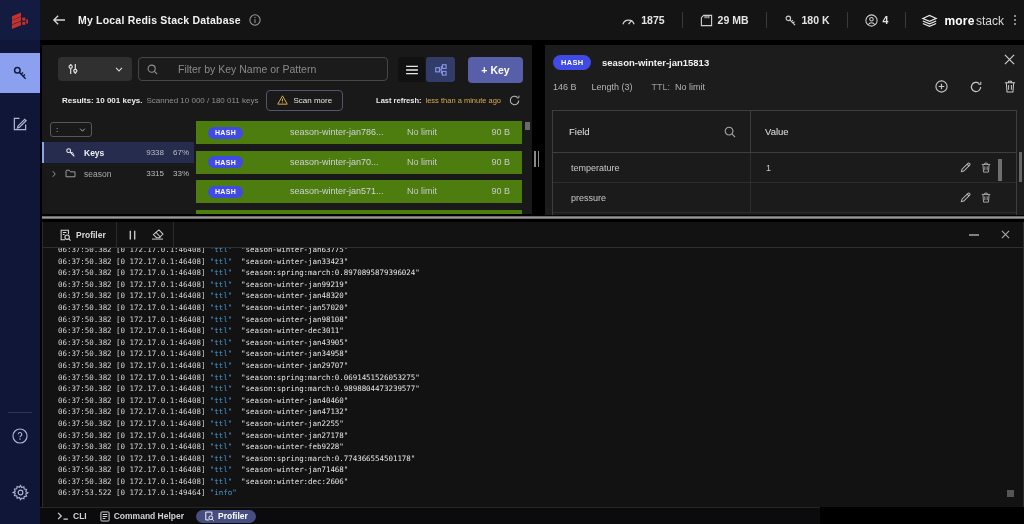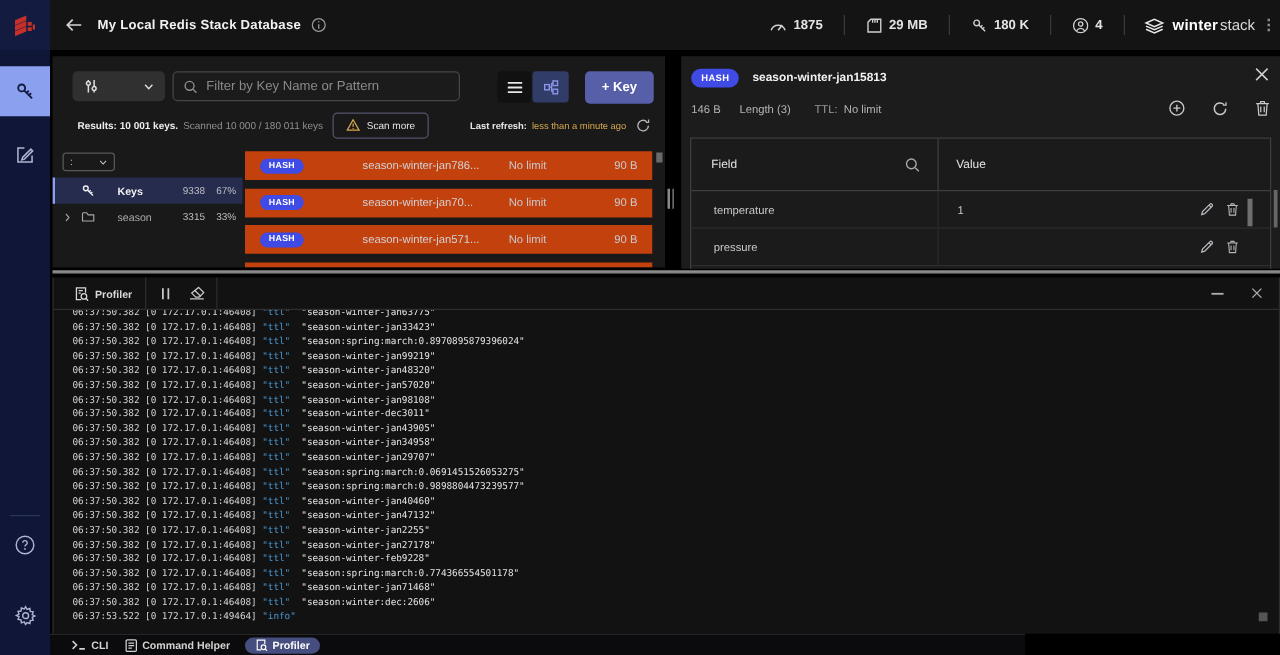--- a/index.html
+++ b/index.html
@@ -26,46 +26,46 @@
 
 .sidebar { position:absolute; left:0; top:40px; width:40px; height:484px; background:#0f1637; display:flex; flex-direction:column; align-items:center; z-index:4; }
 .nav-item { width:40px; height:38px; display:flex; align-items:center; justify-content:center; color:#aeb6d2; }
 .nav-item.active { background:#8ba0ef; color:#131b40; height:40px; }
 .side-spacer { flex:1; }
 .side-div { width:24px; height:1px; background:#2b3458; margin-bottom:4px; }
 
 
 .browser { position:absolute; left:42px; top:45px; width:490px; height:169px; background:#191919; overflow:hidden; }
 .filter-dd { position:absolute; left:16px; top:12px; width:74px; height:24px; background:#303030; border-radius:4px; display:flex; align-items:center; justify-content:space-between; padding:0 9px; color:#e0e0e0; }
-.search-box { position:absolute; left:96px; top:12px; width:230px; height:24px; border:1px solid #464646; border-radius:4px; display:flex; align-items:center; padding:0 8px; gap:7px; color:#8a8a8a; font-size:10.5px; background:#1b1b1b; }
+.search-box { position:absolute; left:96px; top:12px; width:250px; height:24px; border:1px solid #464646; border-radius:4px; display:flex; align-items:center; padding:0 8px; gap:20px; color:#8a8a8a; font-size:10.5px; background:#1b1b1b; }
 .vb { position:absolute; top:12px; width:27px; height:25px; display:flex; align-items:center; justify-content:center; color:#e8e8e8; border-radius:3px; }
 .vb-list { left:356px; background:#111; }
 .vb-tree { left:384px; width:29px; background:#313c68; color:#8a97e8; }
 .addkey { position:absolute; left:426px; top:12px; width:55px; height:26px; background:#575fa8; border:none; border-radius:4px; color:#fff; font-weight:bold; font-size:10.5px; font-family:inherit; }
 .results-row { position:absolute; left:20px; top:44px; right:12px; height:22px; display:flex; align-items:center; font-size:8px; color:#909090; white-space:nowrap; }
 .res-bold { color:#ededed; font-weight:bold; }
 .scanmore { margin-left:8px; height:21px; display:flex; align-items:center; gap:5px; padding:0 10px; border:1px solid #54546e; border-radius:4px; background:transparent; color:#e5e5e5; font-size:8px; font-family:inherit; }
 .refresh-area { margin-left:auto; display:flex; align-items:center; gap:4px; }
 .lr-label { color:#e8e8e8; font-weight:bold; font-size:7.5px; }
 .lr-value { color:#d7a84e; font-size:7.5px; }
 .refresh-ic { color:#b8b8b8; margin-left:4px; }
 
 .content { position:absolute; left:0; top:70px; width:490px; height:99px; }
 .treepanel { position:absolute; left:0; top:0; width:154px; height:99px; }
 .tree-dd { position:absolute; left:8px; top:7px; width:42px; height:15px; border:1px solid #585858; border-radius:3px; font-size:8px; color:#cccccc; display:flex; align-items:center; justify-content:space-between; padding:0 5px; }
 .tree-rows { position:absolute; left:0; top:27px; width:152px; }
 .trow { height:21px; display:flex; align-items:center; font-size:8.5px; color:#a9a9ad; position:relative; padding-left:6px; }
 .trow.sel { background:#262c4e; border-left:2px solid #8ba0ef; padding-left:4px; color:#f0f0f0; font-weight:bold; }
 .trow .t-chev { width:12px; color:#9a9a9a; display:flex; justify-content:center; }
 .trow .t-ic { width:20px; display:flex; justify-content:center; color:inherit; }
-.trow .t-label { margin-left:14px; }
+.trow .t-label { margin-left:4px; }
 .trow .t-count { position:absolute; right:30px; font-weight:normal; color:#bdbdc2; font-size:8px; }
 .trow .t-pct { position:absolute; right:5px; font-weight:normal; color:#bdbdc2; font-size:8px;margin-left:32px; }
 .keylist { position:absolute; left:154px; top:0; width:326px; height:99px; overflow:hidden; padding-top:6px; }
-.krow { height:23px; margin-bottom:6.5px; background:#c2410c; position:relative; }
+.krow { height:23px; margin-bottom:6.5px; background:#4d7c0f; position:relative; }
 .badge { position:absolute; left:12px; top:5.5px; background:#3f4be4; color:#fff; font-size:7px; font-weight:bold; border-radius:7px; padding:2.5px 7px; line-height:1; letter-spacing:.3px; }
 .k-name { position:absolute; left:94px; top:6px; font-size:9px; color:#d2d3d8; }
 .k-ttl { position:absolute; left:211px; top:6px; font-size:9px; color:#c9c9ce; }
 .k-size { position:absolute; right:12px; top:6px; font-size:9px; color:#c9c9ce; }
 .kscroll { position:absolute; left:483px; top:77px; width:5px; height:8px; background:#6a6a6a; }
 .vdrag { position:absolute; left:534px; top:151px; display:flex; gap:2px; }
 .vdrag i { width:1.5px; height:16px; background:#8a8a8a; display:block; }
 
 
 .details { position:absolute; left:545px; top:45px; width:479px; height:170px; background:#1c1c1c; overflow:hidden; }
@@ -172,21 +172,21 @@
           </svg>
         <span>4</span>
       </div>
       <div class="hdr-sep"></div>
       <div class="brand">
         <svg width="17" height="15" viewBox="0 0 20 18" fill="none" stroke="#e8e8e8" stroke-width="1.4">
             <path d="M2 6.5 L10 3 L18 6.5 L10 10 Z"></path>
             <path d="M2 9.5 L10 13 L18 9.5"></path>
             <path d="M2 12.5 L10 16 L18 12.5"></path>
           </svg>
-        <span><span class="brand-name">winter</span> <span class="brand-suffix">stack</span></span>
+        <span><span class="brand-name">more</span> <span class="brand-suffix">stack</span></span>
       </div>
       <div class="kebab">
           <i></i>
           <i></i>
           <i></i>
         </div>
     </div>
   </div>
 
   <div class="sidebar">

